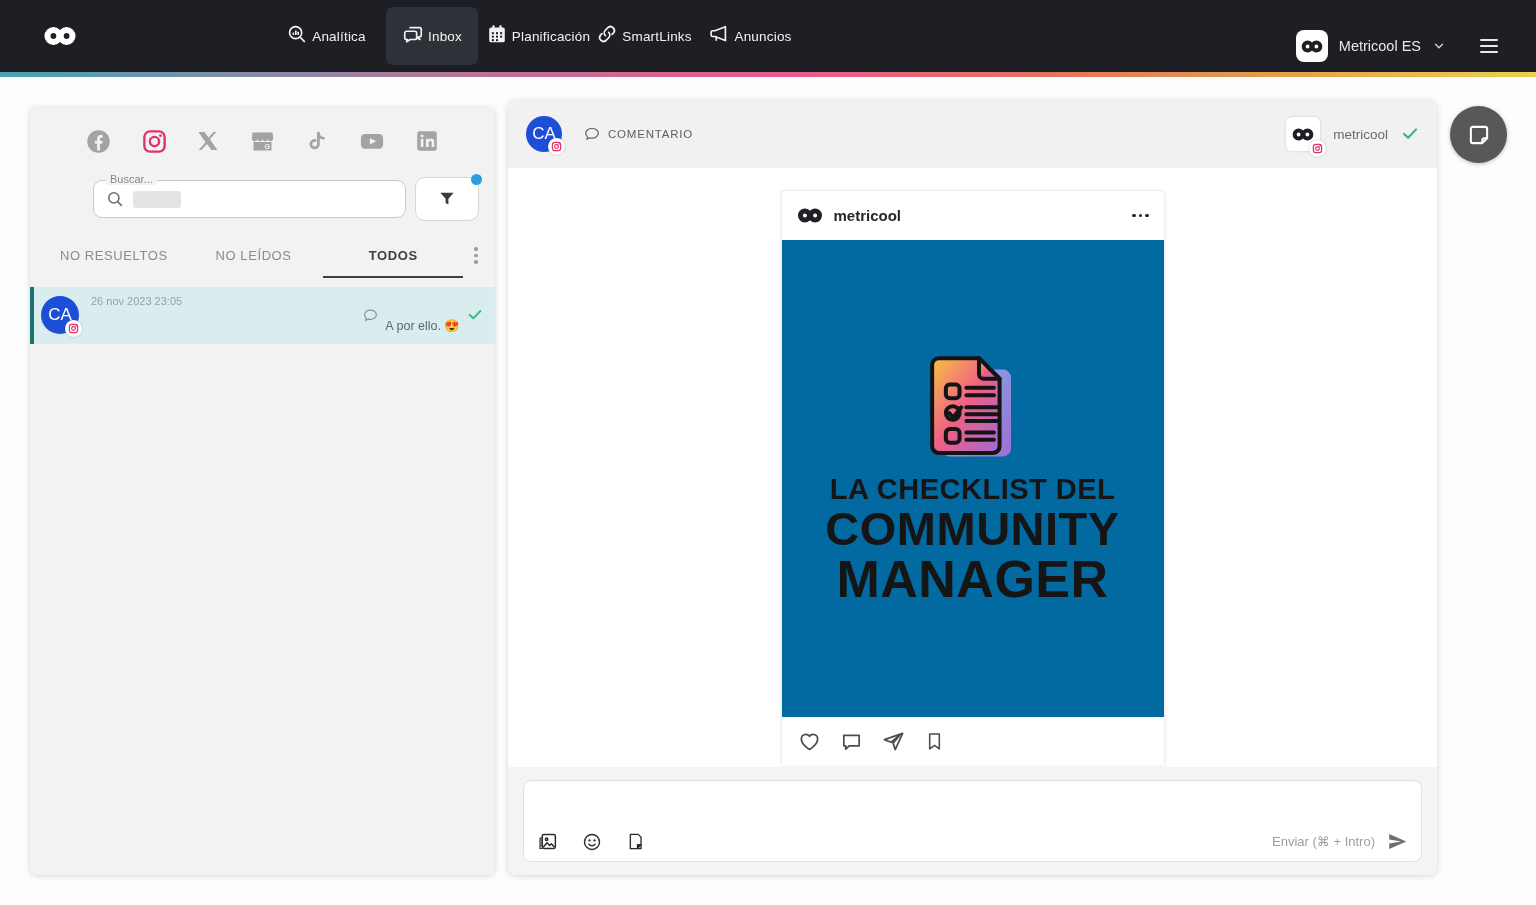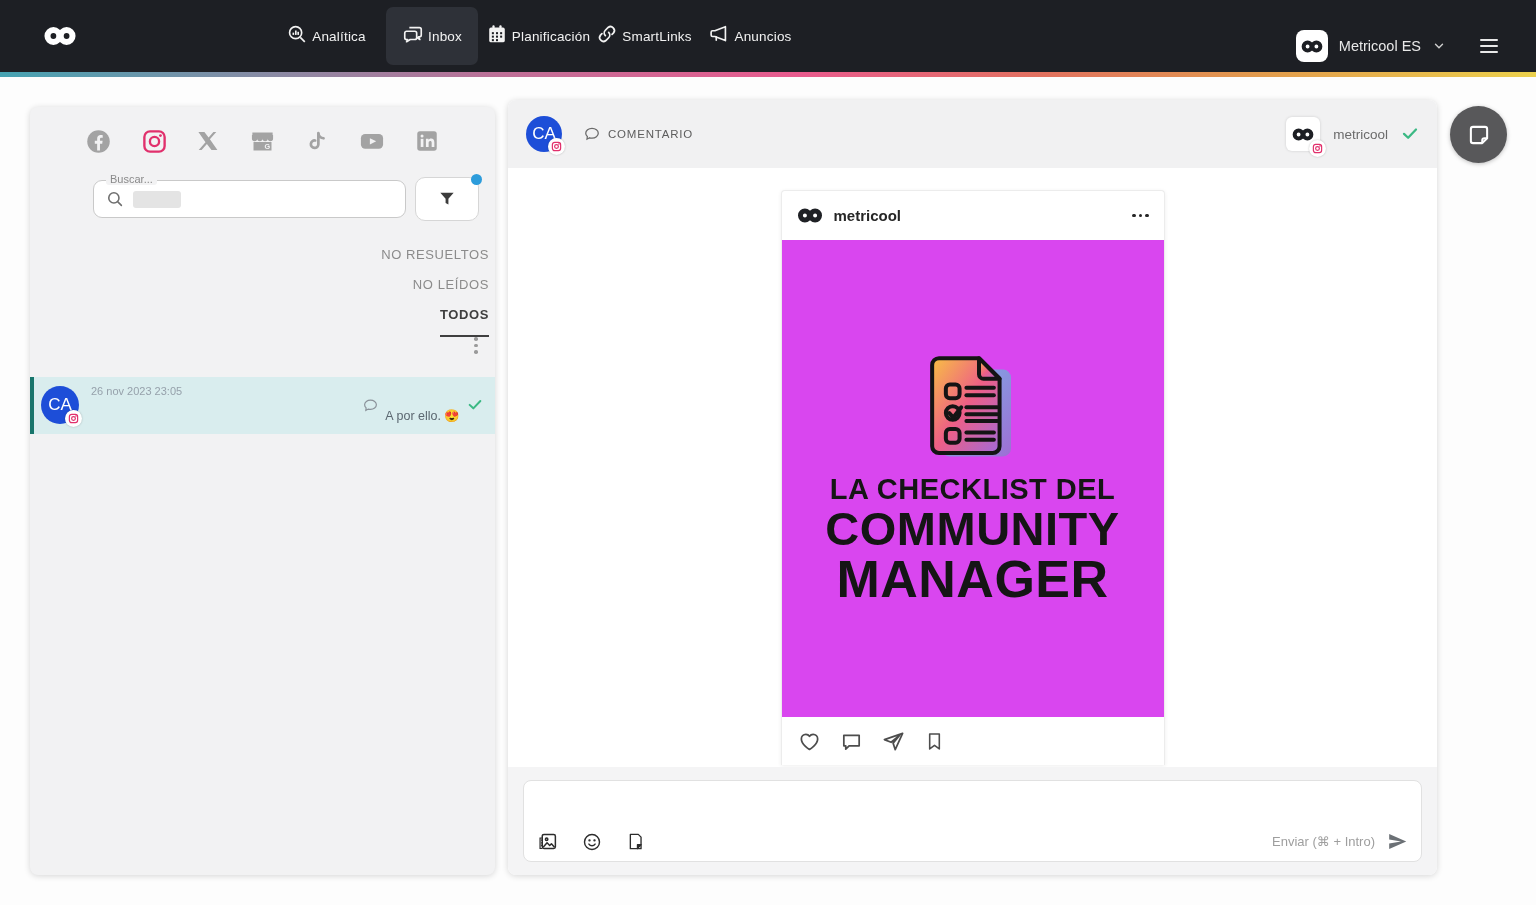--- a/index.html
+++ b/index.html
@@ -36,21 +36,21 @@
   .network-btn.active { color:#e1306c; }
   .search-row { display:flex; align-items:center; gap:9px; margin:22px 16px 0 17px;padding-left:46px; }
   .search-field { flex:1; height:38px; background:#fff; border:1px solid #c9c9c9; border-radius:9px;
     position:relative; display:flex; align-items:center; padding:0 12px; gap:9px; }
   .search-label { position:absolute; top:-8px; left:12px; font-size:11px; color:#8a8a8a;
     background:#f2f2f3; padding:0 4px; border-radius:3px; }
   .search-skeleton { width:48px; height:17px; border-radius:3px; background:#e4e4e4; }
   .filter-btn { width:64px; height:44px; background:#fff; border:1px solid #d6d6d6; border-radius:10px;
     display:flex; align-items:center; justify-content:center; position:relative; cursor:pointer; color:#3c3c3c; }
   .filter-dot { position:absolute; top:-4px; right:-4px; width:11px; height:11px; border-radius:50%; background:#2d9cdb; }
-  .tabs { display:flex; align-items:flex-end; margin-top:26px; padding:0 6px 0 14px;flex-direction:column; }
+  .tabs { display:flex; align-items:flex-end; margin-top:26px; padding:0 6px 0 14px; }
   .tab { flex:1; text-align:center; font-size:13px; letter-spacing:.6px; color:#8b8b8b;
     padding-bottom:13px; border-bottom:2px solid transparent; cursor:pointer; white-space:nowrap; }
   .tab.active { color:#3f3f3f; font-weight:bold; border-bottom-color:#3f3f3f; }
   .tab-kebab { width:26px; display:flex; flex-direction:column; align-items:center; gap:3px;
     padding-bottom:14px; cursor:pointer; }
   .tab-kebab i { width:3.5px; height:3.5px; border-radius:50%; background:#9a9a9a; }
   .convo-item { margin-top:9px; height:57px; background:#d9edee; border-left:4px solid #17756b;
     display:flex; align-items:center; padding:7px 12px 7px 7px; gap:12px; cursor:pointer; }
   .avatar-wrap { position:relative; flex:none; }
   .avatar { border-radius:50%; background:#1d4ed8; color:#fff; display:flex; align-items:center;
@@ -78,21 +78,21 @@
     justify-content:center; color:#1d1f24; position:relative; box-shadow:0 0 3px rgba(0,0,0,.15); }
   .thread-account .name { font-size:13.5px; color:#6b6b6b; }
   .thread-account .check { color:#3bb984; display:flex; }
   .thread-messages { flex:1; background:#fff; overflow:hidden; }
   .post-card { width:384px; margin:22px auto 0 auto; background:#fff; border:1px solid #ececec;
     border-bottom:none; border-radius:4px 4px 0 0; box-shadow:0 1px 4px rgba(0,0,0,.07); }
   .post-header { height:49px; display:flex; align-items:center; padding:0 15px; gap:11px; }
   .post-author { font-weight:bold; font-size:15px; color:#262626; }
   .post-menu { margin-left:auto; display:flex; gap:3px; cursor:pointer; }
   .post-menu i { width:3.5px; height:3.5px; border-radius:50%; background:#262626; }
-  .post-image { height:477px; background:#d946ef; display:flex; flex-direction:column; align-items:center;
+  .post-image { height:477px; background:#0369a1; display:flex; flex-direction:column; align-items:center;
     justify-content:center; gap:12px; }
   .post-title { text-align:center; color:#151515; line-height:1.02; }
   .post-title .l1 { font-size:29px; font-weight:bold; letter-spacing:.5px; }
   .post-title .l2 { font-size:47px; font-weight:bold; letter-spacing:.5px; }
   .post-title .l3 { font-size:52px; font-weight:bold; letter-spacing:.5px; }
   .post-actions { height:48px; display:flex; align-items:center; gap:19px; padding:0 16px; color:#4d4d4d; }
   .post-actions .pa { display:flex; cursor:pointer; }
 
   .thread-footer { height:108px; background:#f4f4f5; border-radius:0 0 8px 8px; padding:13px 15px; }
   .composer { height:82px; background:#fff; border:1px solid #e1e1e1; border-radius:8px; position:relative; cursor:text; }

